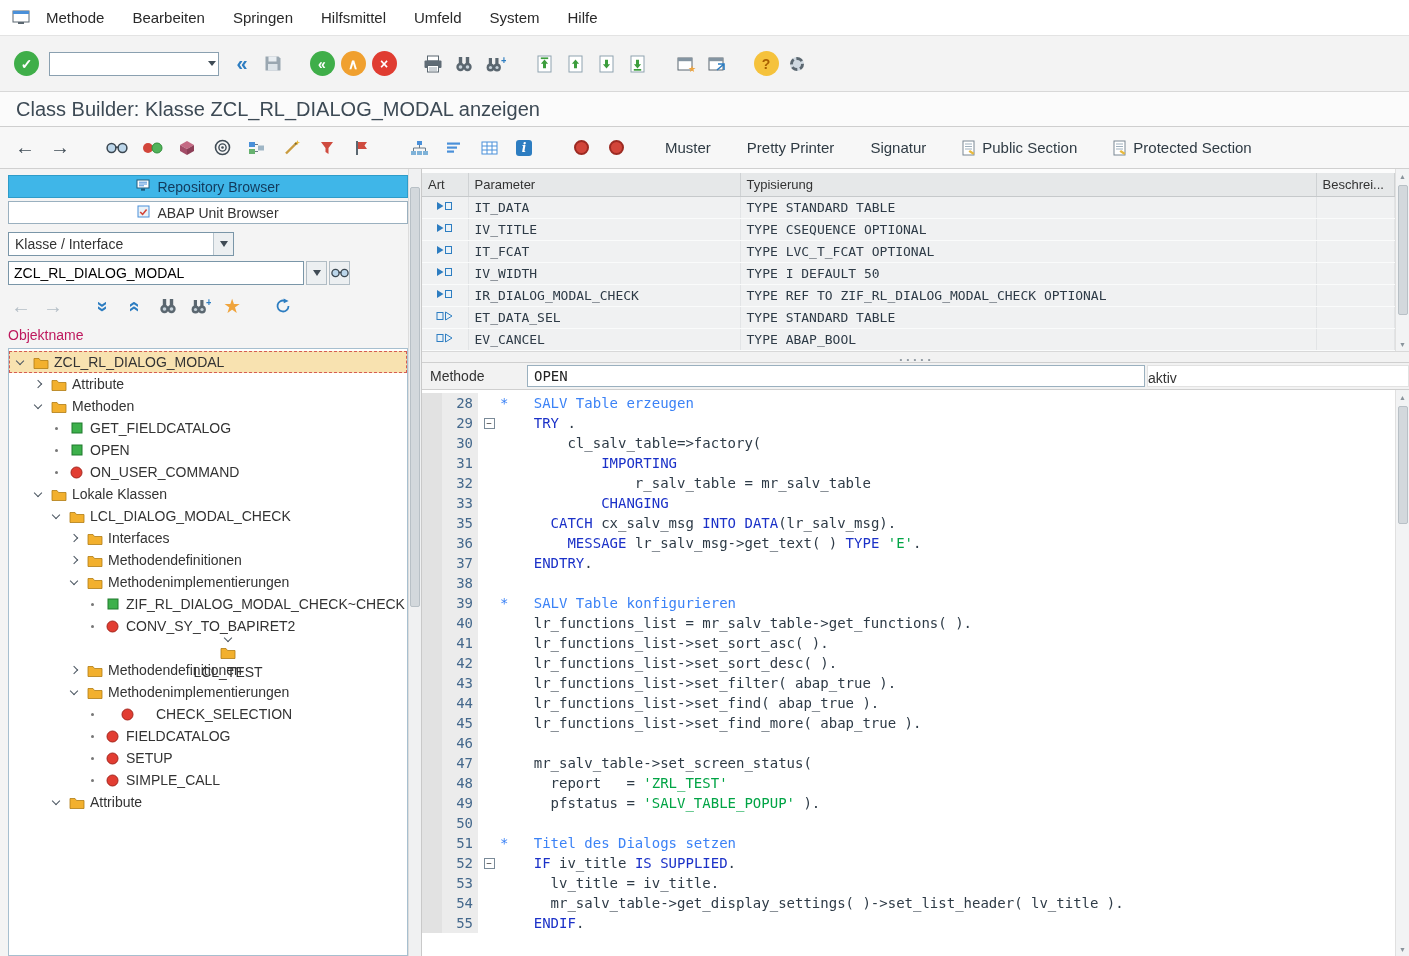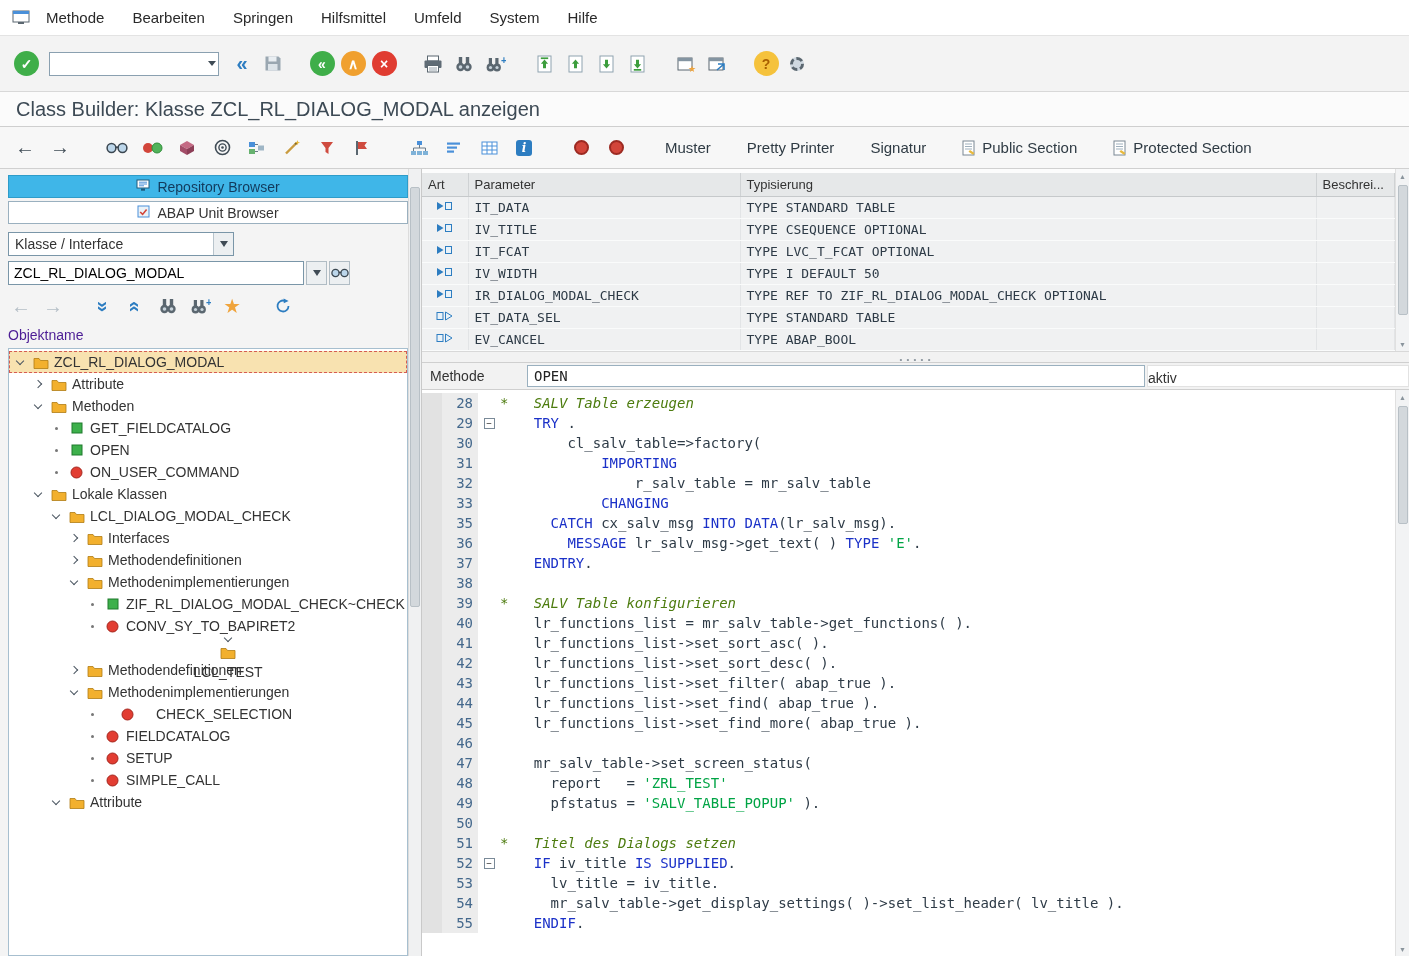--- a/index.html
+++ b/index.html
@@ -57,21 +57,21 @@
   .browser-tab + .browser-tab { margin-top:3px; }
   .combo { margin-top:8px; width:226px; height:24px; border:1px solid #7a96a8; background:#fff; display:flex; align-items:center; }
   .combo-text { flex:1; padding-left:6px; font-size:14px; }
   .combo-btn { width:20px; height:100%; border-left:1px solid #b8c4cc; background:#eceff1; display:flex; align-items:center; justify-content:center; }
   .tri-down { width:0; height:0; border-left:4px solid transparent; border-right:4px solid transparent; border-top:6px solid #3f4b55; }
   .objrow { margin-top:5px; display:flex; align-items:center; gap:2px; }
   .obj-input { width:296px; height:24px; border:1px solid #7a96a8; background:#fff; padding:0 5px; font-size:14px; }
   .mini-btn { height:24px; min-width:21px; border:1px solid #b0bcc4; background:#eceff1; display:inline-flex; align-items:center; justify-content:center; }
   .nav-row { margin-top:9px; display:flex; align-items:center; gap:6px; }
   .nav-row .tb-icon { height:24px; }
-  .tree-header { margin-top:9px; height:21px; font-size:14px; color:#4c1d95; }
+  .tree-header { margin-top:9px; height:21px; font-size:14px; color:#be185d; }
   .tree { flex:1; background:#fff; border:1px solid #a7bfcf; overflow:hidden; padding-top:2px; }
   .tree-row { height:22px; display:flex; align-items:center; gap:5px; font-size:14px; white-space:nowrap; cursor:default; }
   .tree-row.sel { background:#f8e2b0; outline:1px dashed #d65c52; outline-offset:-1px; }
   .tw { width:14px; display:flex; justify-content:center; align-items:center; flex-shrink:0; }
   .chev { width:6px; height:6px; border-right:1.6px solid #4a5560; border-bottom:1.6px solid #4a5560; display:inline-block; }
   .chev.open { transform:rotate(45deg); margin-top:-2px; }
   .chev.closed { transform:rotate(-45deg); }
   .dot { width:3px; height:3px; background:#777; border-radius:50%; display:inline-block; }
   .t-icon { display:inline-flex; width:17px; justify-content:center; flex-shrink:0; }
   .t-label { color:#333; }
@@ -107,21 +107,21 @@
 
   .editor { flex:1; position:relative; background:#fff; overflow:hidden; padding:3px 14px 8px 0; }
   .code-line { display:flex; height:20px; font-family:"DejaVu Sans Mono",monospace; font-size:14px; line-height:20px; }
   .cl-strip { width:20px; background:#e2e2e2; flex-shrink:0; }
   .cl-num { width:36px; background:#ececec; color:#44688c; text-align:right; padding-right:5px; flex-shrink:0; }
   .cl-fold { width:22px; flex-shrink:0; display:flex; align-items:center; justify-content:center; }
   .fold-box { width:11px; height:11px; border:1px solid #7a8a98; background:#fff; display:flex; align-items:center; justify-content:center; font-size:9px; color:#333; line-height:1; }
   .cl-code { white-space:pre; }
   .tok-kw { color:#1b31c8; }
   .tok-str { color:#00a445; }
-  .tok-cmt { color:#4d7c0f; font-style:italic; }
+  .tok-cmt { color:#3b82f6; }
   .tok-pln { color:#2e3b47; }
 </style>
 </head>
 <body>
 
 <div class="app">
 
   <div class="menubar">
     <span class="menu-logo">
       <svg width="18" height="15" viewBox="0 0 18 15">

